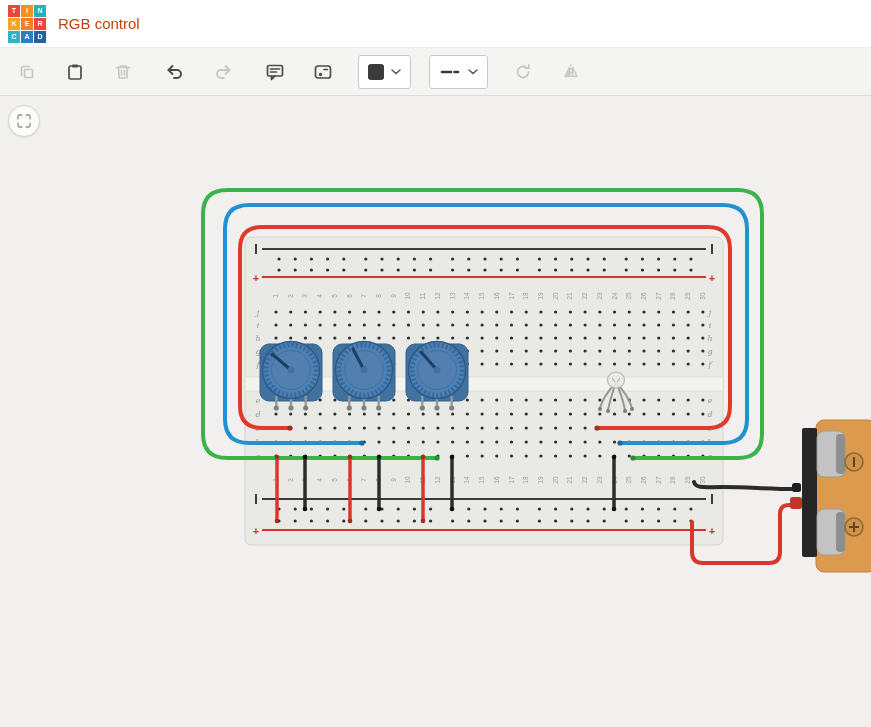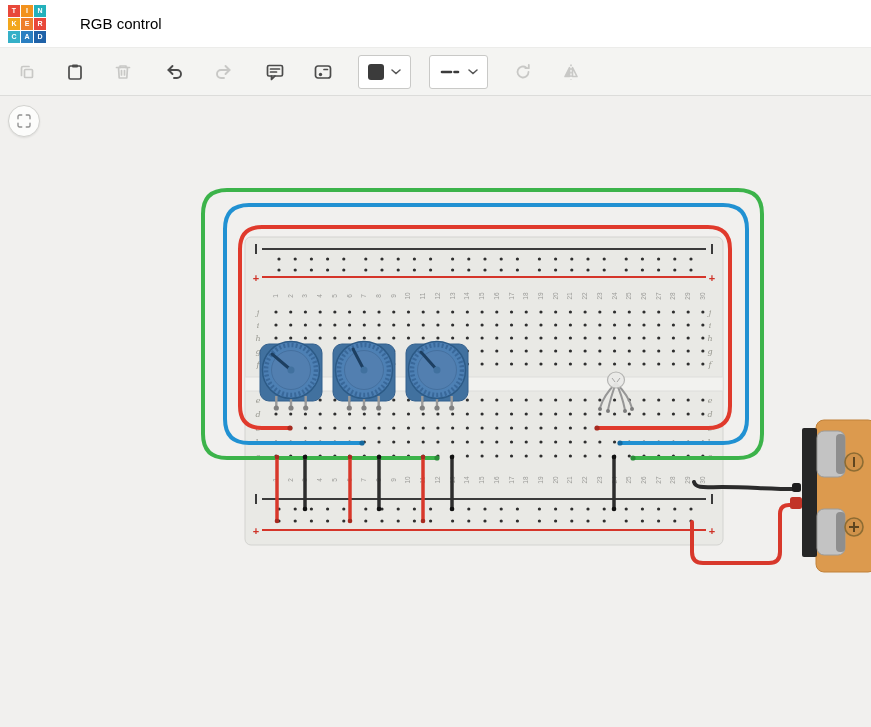--- a/index.html
+++ b/index.html
@@ -1,21 +1,21 @@
 <!DOCTYPE html>
 <html><head>
 <meta charset="utf-8">
 <style>
   html,body{margin:0;padding:0;background:#ffffff;font-family:"Liberation Sans",sans-serif;}
   .app{position:relative;width:871px;height:727px;overflow:hidden;background:#f1f0ee;}
   
   .hdr{position:absolute;left:0;top:0;width:871px;height:48px;background:#ffffff;display:flex;align-items:center;border-bottom:1px solid #ececea;box-sizing:border-box;}
   .logo{margin-left:8px;display:grid;grid-template-columns:repeat(3,12px);grid-auto-rows:12px;gap:1px;cursor:pointer;}
   .logo-cell{display:flex;align-items:center;justify-content:center;color:#fff;font-size:7px;font-weight:bold;line-height:1;}
-  .title{margin-left:34px;font-size:15px;color:#000000;}
+  .title{margin-left:12px;font-size:15px;color:#c2410c;}
   
   .toolbar{position:absolute;left:0;top:48px;width:871px;height:48px;background:#f4f4f2;border-bottom:1px solid #dcdcda;display:flex;align-items:center;padding-left:10px;box-sizing:border-box;}
   .tb-btn{width:34px;height:34px;border:none;background:transparent;border-radius:4px;display:flex;align-items:center;justify-content:center;color:#4b4b4b;margin-right:14px;padding:0;cursor:pointer;}
   .tb-btn.disabled{color:#c8c8c6;}
   .tb-select{height:34px;background:#ffffff;border:1px solid #c9c9c7;border-radius:3px;display:flex;align-items:center;gap:7px;padding:0 9px;margin-right:18px;cursor:pointer;box-sizing:border-box;}
   .swatch{width:16px;height:16px;border-radius:3px;background:#3b3b3b;}
   .gap-l{margin-left:4px;}
   
   .canvas{position:absolute;left:0;top:96px;width:871px;height:631px;background:#f1f0ee;}
   #scene{position:absolute;left:0;top:0;}

